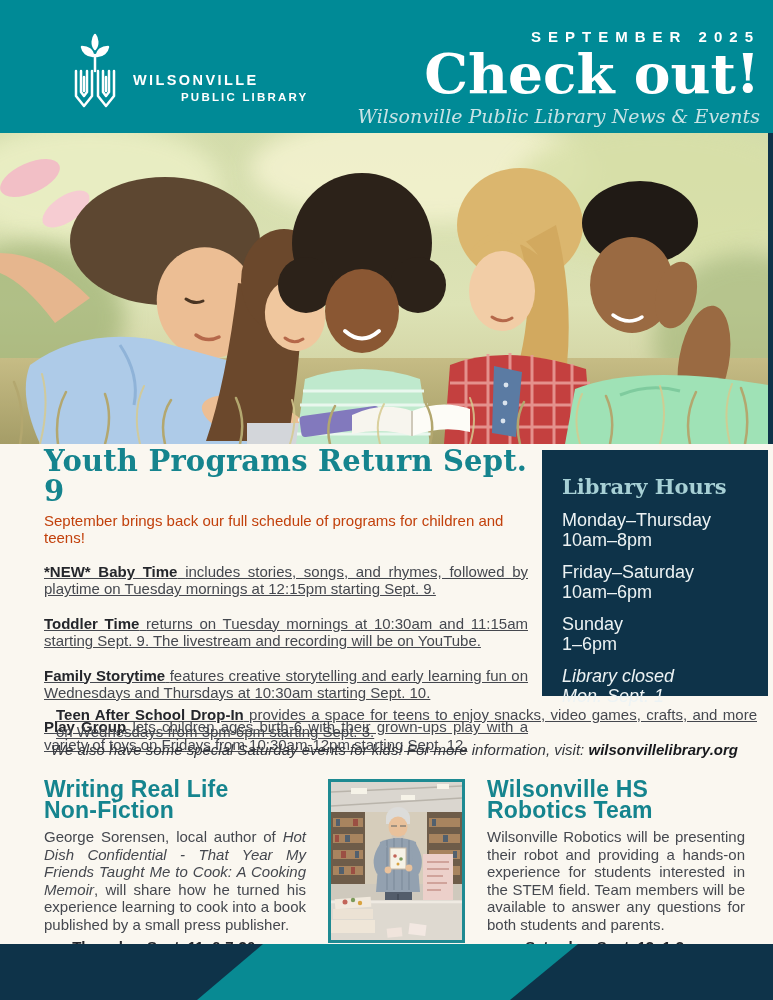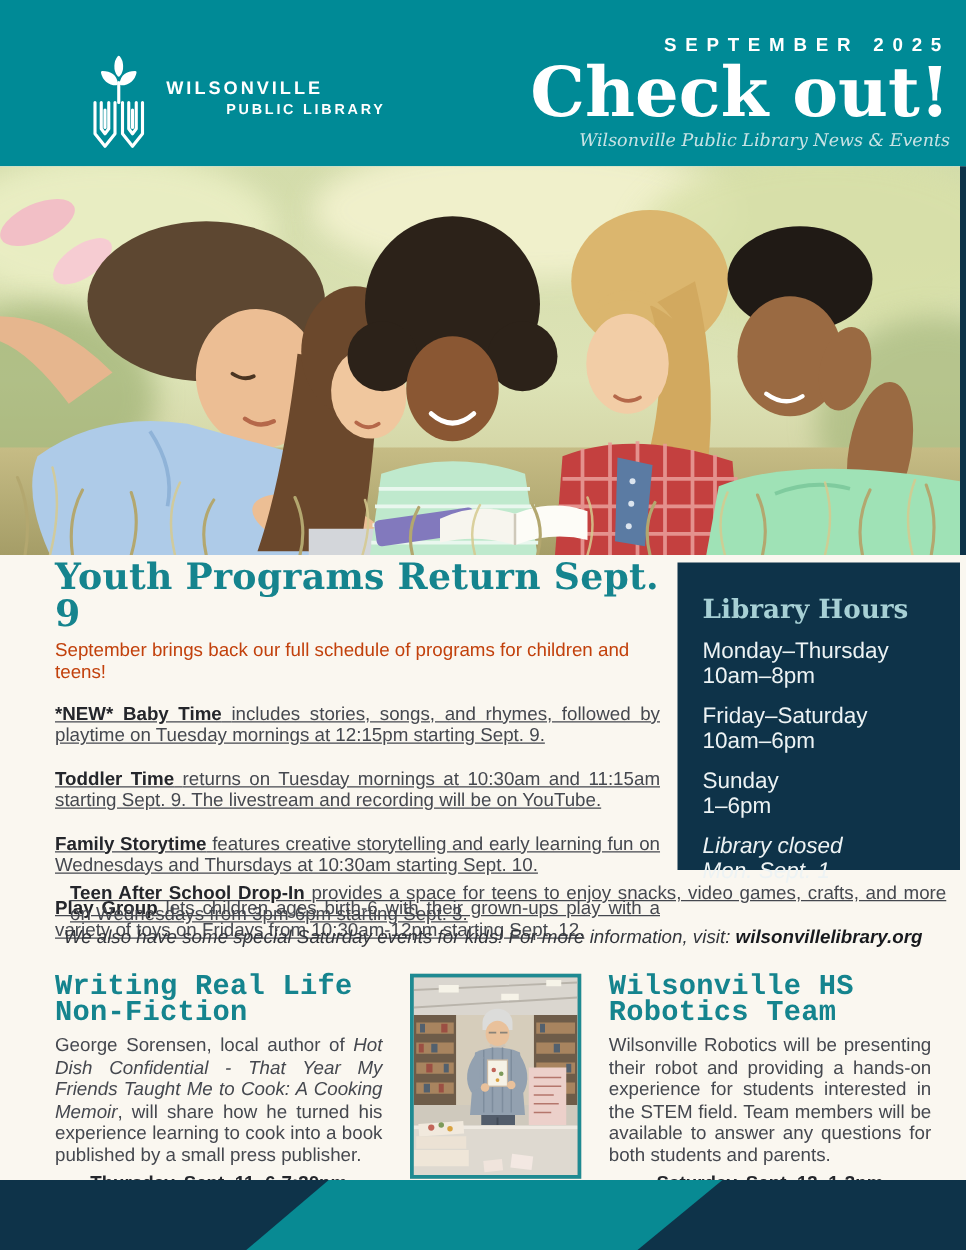--- a/index.html
+++ b/index.html
@@ -1,29 +1,29 @@
 <!DOCTYPE html>
 <html><head>
 <meta charset="utf-8">
 <style>
   html,body{margin:0;padding:0;background:#ffffff;}
   .page{position:relative;width:773px;height:1000px;background:#faf7f0;overflow:hidden;
         font-family:"Liberation Sans",sans-serif;}
 
   
   .masthead{position:absolute;top:0;left:0;width:773px;height:133px;background:#008a96;}
-  .logo{position:absolute;left:70px;top:43px;display:flex;align-items:center;}
+  .logo{position:absolute;left:70px;top:32px;display:flex;align-items:flex-end;}
   .logo svg{width:50px;height:80px;display:block;}
   .logo-text{margin-left:13px;margin-bottom:9px;color:#ffffff;}
   .logo-name{font-size:14.5px;font-weight:bold;letter-spacing:2.4px;}
   .logo-sub{font-size:11.5px;font-weight:bold;letter-spacing:2.2px;margin-top:3px;padding-left:48px;}
   .masthead-right{position:absolute;right:13px;top:28px;text-align:right;color:#ffffff;}
   .issue{font-size:15px;font-weight:600;letter-spacing:7px;}
   .newsletter-title{font-family:"DejaVu Serif",serif;font-weight:bold;font-size:55px;line-height:1.02;margin-top:1px;}
-  .tagline{font-family:"DejaVu Serif",serif;font-style:italic;font-size:14px;color:#c9e3e5;margin-top:3px;}
+  .tagline{font-family:"DejaVu Serif",serif;font-style:italic;font-size:19px;color:#c9e3e5;margin-top:3px;}
 
   
   .hero{position:absolute;top:133px;left:0;width:768px;height:311px;overflow:hidden;}
   .hero svg{display:block;width:768px;height:311px;}
   .hero-edge{position:absolute;top:133px;left:768px;width:5px;height:311px;background:#0e3349;}
 
   
   .main-left{position:absolute;left:44px;top:446px;width:484px;}
   .section-title{font-family:"DejaVu Serif",serif;font-weight:bold;color:#15848e;
                  font-size:29px;line-height:1.05;margin:0 0 5px 0;letter-spacing:.2px;}
@@ -39,21 +39,21 @@
   .hours{position:absolute;left:542px;top:450px;width:226px;height:246px;background:#0e3349;
          box-sizing:border-box;padding:24px 10px 0 20px;color:#edf3f4;}
   .hours-title{font-family:"DejaVu Serif",serif;font-weight:bold;font-size:21px;color:#a7d0d5;margin:0 0 12px 0;}
   .hours-entry{font-size:18px;line-height:19.5px;margin:0 0 13px 0;}
   .hours-closed{font-size:18px;line-height:19.5px;font-style:italic;}
 
   
   .event{position:absolute;top:779px;}
   .event-left{left:44px;width:262px;}
   .event-right{left:487px;width:258px;}
-  .event-title{font-family:Liberation Mono, monospace;font-weight:bold;color:#15848e;
+  .event-title{font-family:Liberation Sans, sans-serif;font-weight:bold;color:#15848e;
                font-size:23px;line-height:21px;margin:0 0 7px 0;letter-spacing:.2px;}
   .event-body{font-size:15px;line-height:17.6px;color:#45484f;text-align:justify;margin:0 0 4px 0;}
   .event-when{font-size:15px;font-weight:bold;color:#24262b;text-align:center;margin-top:3px;}
   .inline-photo{position:absolute;left:328px;top:779px;width:137px;height:164px;
                 border:3px solid #1e8a92;box-sizing:border-box;background:#cfc9bd;overflow:hidden;}
   .inline-photo svg{display:block;width:131px;height:158px;}
 
   
   .footer{position:absolute;left:0;top:944px;width:773px;height:56px;}
   .footer svg{display:block;}

